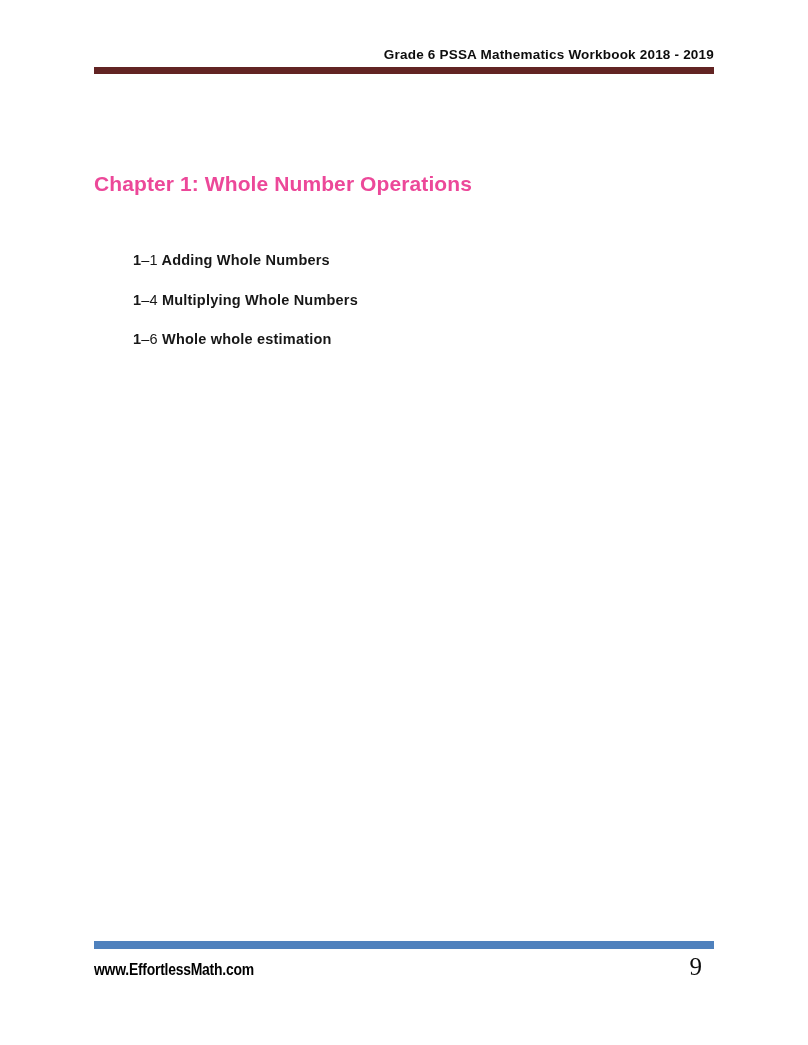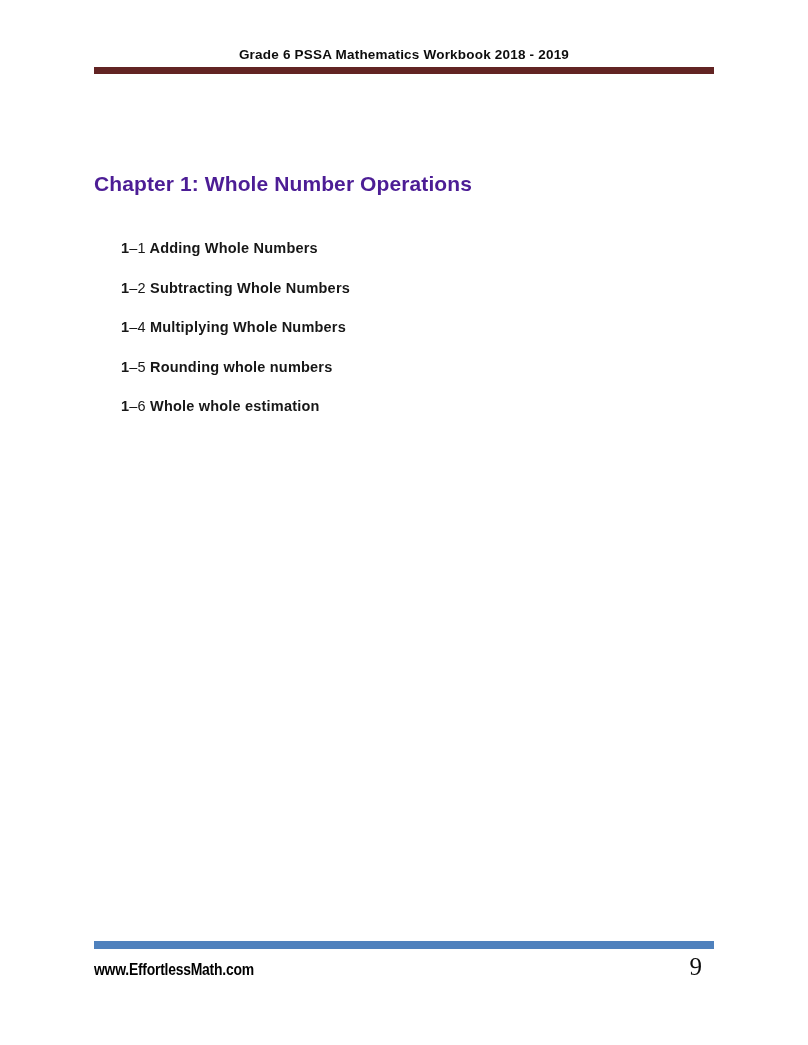--- a/index.html
+++ b/index.html
@@ -16,21 +16,21 @@
     color: #000000;
     overflow: hidden;
   }
 
   
   .header-title {
     position: absolute;
     top: 47px;
     left: 94px;
     width: 620px;
-    text-align: center;
+    text-align: right;
     font-size: 13.5px;
     font-weight: bold;
     letter-spacing: 0.2px;
     color: #0d0d0d;
   }
   .header-rule {
     position: absolute;
     top: 67px;
     left: 94px;
     width: 620px;
@@ -38,31 +38,31 @@
     background: #622423;
   }
 
   
   .chapter-title {
     position: absolute;
     top: 172px;
     left: 94px;
     font-size: 21px;
     font-weight: bold;
-    color: #4c1d95;
+    color: #ec4899;
     letter-spacing: 0.1px;
   }
 
   
   .toc {
     position: absolute;
     top: 240px;
     left: 121px;
     list-style: none;
-    margin: 0;
+    margin: 12px;
     padding: 0;
   }
   .toc-item {
     height: 39.5px;
     font-size: 14.5px;
     color: #171717;
     letter-spacing: 0.2px;
   }
   .toc-item .num-bold,
   .toc-item .item-title {
@@ -112,27 +112,21 @@
 
   <div class="header-rule" style="background: rgb(98, 36, 35);"></div>
 
   <h1 class="chapter-title" style="margin:0;">Chapter 1: Whole Number Operations</h1>
 
   <ul class="toc">
     <li class="toc-item">
       <span class="num-bold">1</span><span class="num-regular">–1</span><span class="item-title"> Adding Whole Numbers</span>
     </li>
     <li class="toc-item">
-      <span class="num-bold">1</span><span class="num-regular">–2</span><span class="item-title"> Subtracting Whole Numbers</span>
-    </li>
-    <li class="toc-item">
       <span class="num-bold">1</span><span class="num-regular">–4</span><span class="item-title"> Multiplying Whole Numbers</span>
-    </li>
-    <li class="toc-item">
-      <span class="num-bold">1</span><span class="num-regular">–5</span><span class="item-title"> Rounding whole numbers</span>
     </li>
     <li class="toc-item">
       <span class="num-bold">1</span><span class="num-regular">–6</span><span class="item-title"> Whole whole estimation</span>
     </li>
   </ul>
 
   <div class="footer-rule" style="background: rgb(79, 129, 189);"></div>
 
   <div class="footer-site">www.EffortlessMath.com</div>
 

